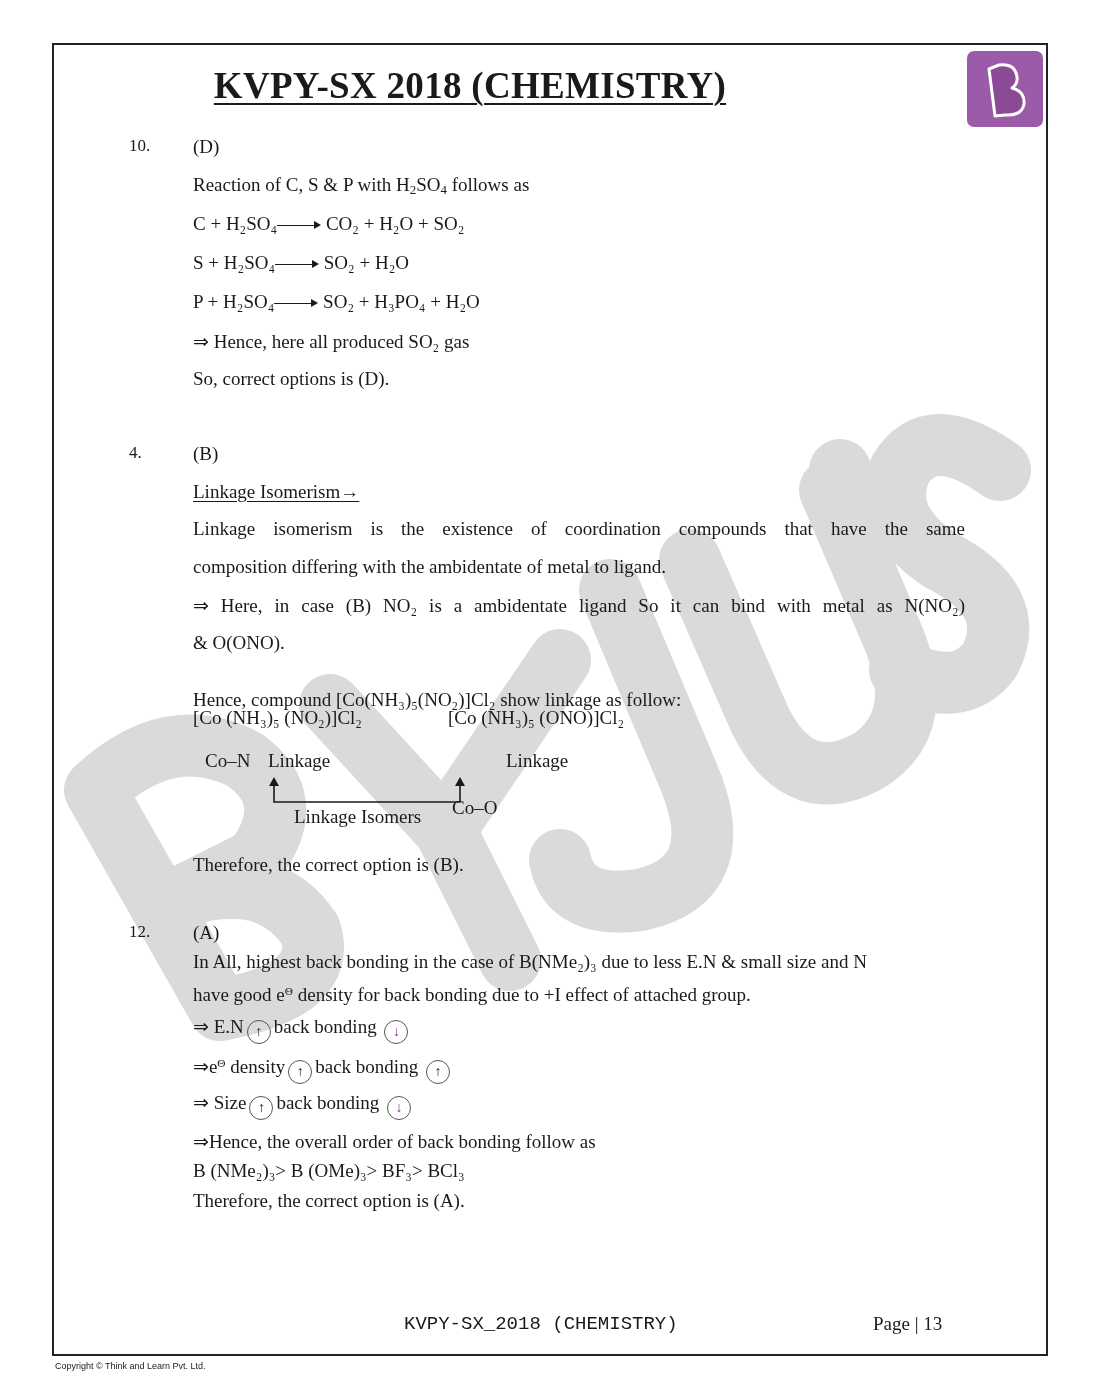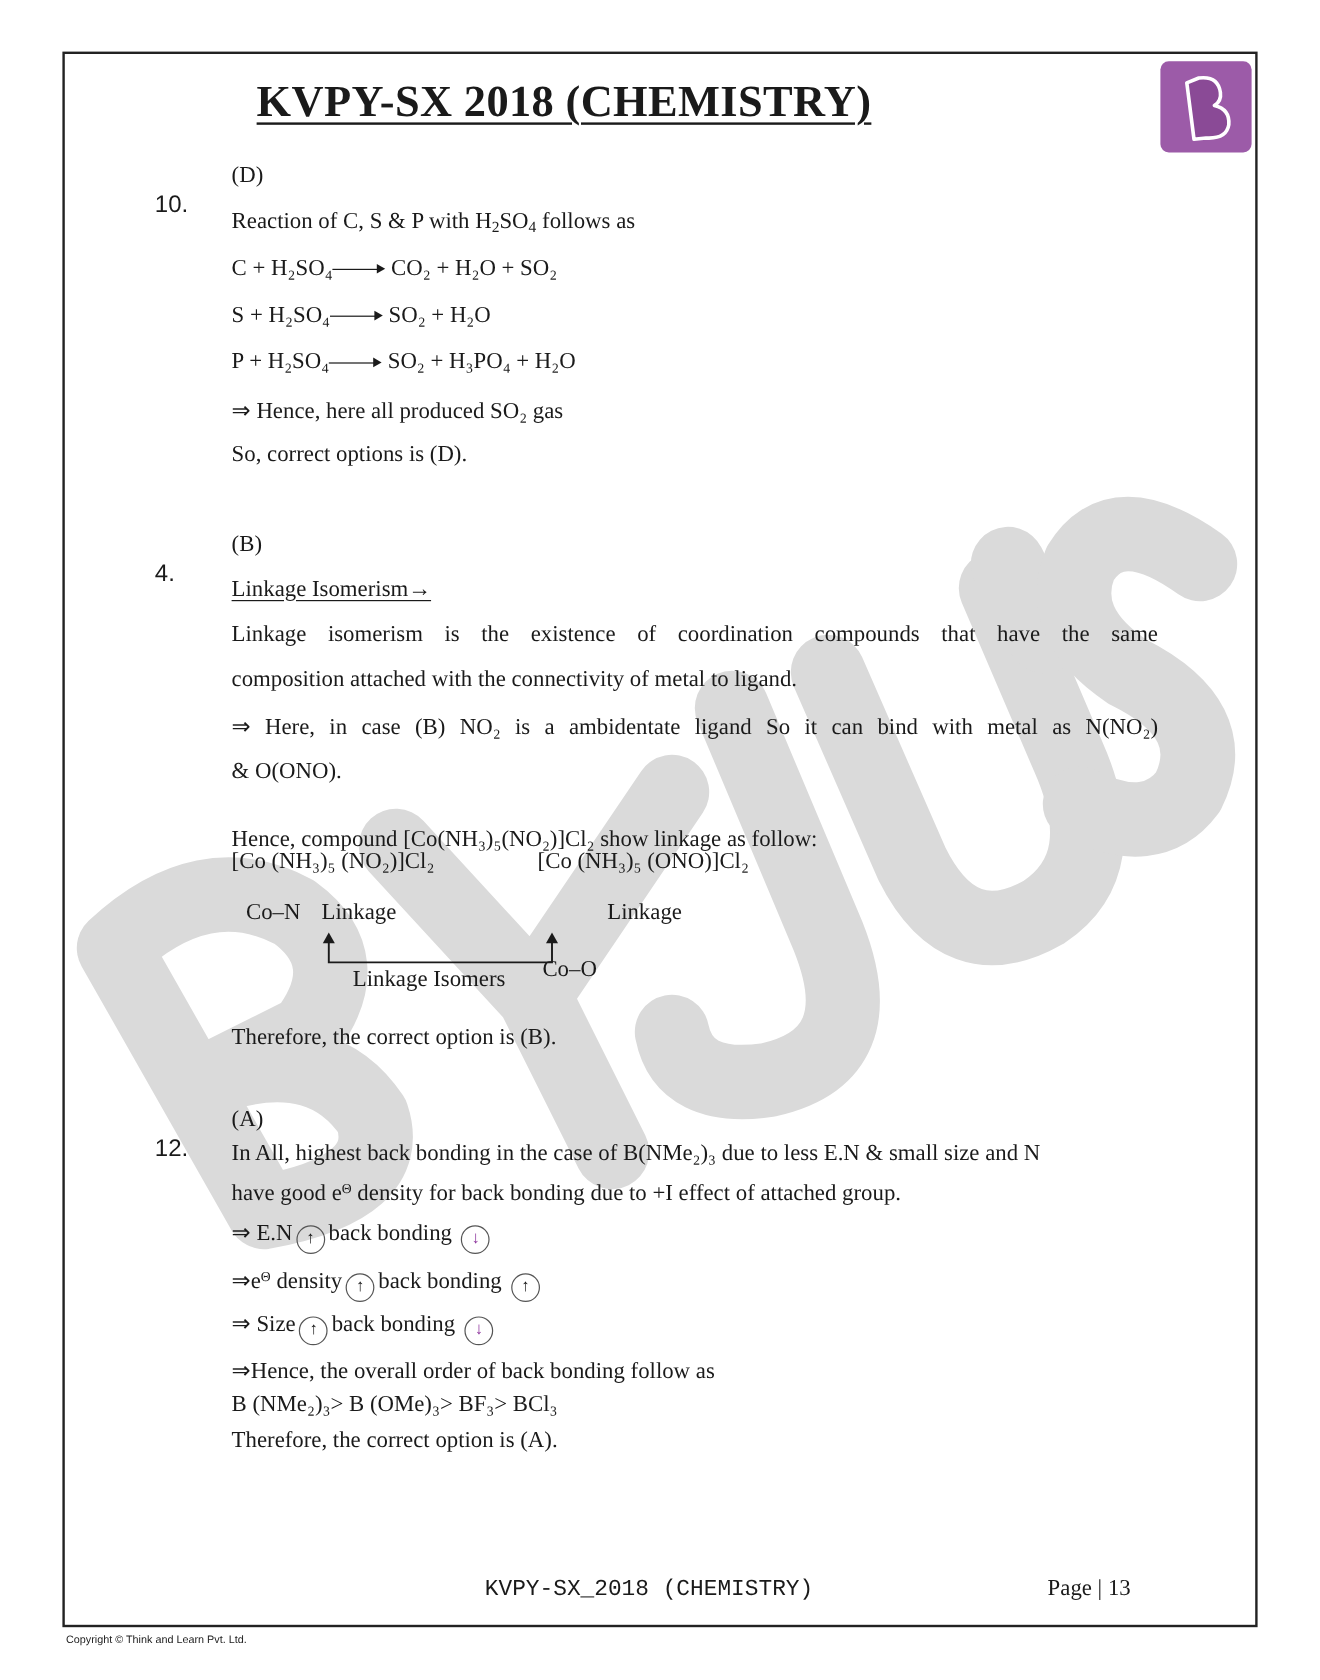--- a/index.html
+++ b/index.html
@@ -7,21 +7,21 @@
          font-family:"DejaVu Serif", "Liberation Serif", serif; color:#1a1a1a; }
   .frame { position:absolute; left:52px; top:43px; width:996px; height:1313px;
            border:2px solid #222; box-sizing:border-box; }
   .watermark { position:absolute; left:0; top:0; width:1100px; height:1400px; pointer-events:none; }
   .title { position:absolute; left:0; width:940px; top:64px; text-align:center;
            font-family:"Liberation Serif", serif; font-weight:bold; font-size:37px;
            text-decoration:underline; text-decoration-thickness:2px; text-underline-offset:5px; letter-spacing:0.3px; }
   .logo { position:absolute; left:967px; top:51px; width:76px; height:76px; border-radius:7px;
           background:#9c5ba8; }
   .t { position:absolute; font-size:19px; white-space:nowrap; font-family:"Liberation Serif", serif; }
-  .num { position:absolute; font-size:20px; font-family:Liberation Sans, sans-serif;margin-top:24px; }
+  .num { position:absolute; font-size:17px; font-family:Liberation Serif, serif; }
   sub { font-size:0.68em; vertical-align:-0.25em; line-height:0; }
   sup { font-size:0.6em; vertical-align:0.5em; line-height:0; }
   .arrow-long { display:inline-block; width:44px; position:relative; height:10px; }
   .arrow-long::before { content:""; position:absolute; left:0; right:6px; top:5px; border-top:1.3px solid #1a1a1a; }
   .arrow-long::after { content:""; position:absolute; right:0; top:1px; width:0; height:0;
         border-left:7px solid #1a1a1a; border-top:4px solid transparent; border-bottom:4px solid transparent; }
   .ul { text-decoration:underline; text-underline-offset:3px; }
   .circ { display:inline-block; width:22px; height:22px; border:1px solid #555; border-radius:50%;
           text-align:center; line-height:22px; font-size:14px; vertical-align:-3px; margin:0 3px; }
   .circ.down { color:#8a2f9a; }
@@ -76,21 +76,21 @@
   <span>P + H₂SO₄</span><span class="arrow-long"></span>
   <span>SO₂ + H₃PO₄ + H₂O</span>
 </div>
 <div class="t" style="left:193px; top:330px;">⇒ Hence, here all produced SO₂ gas</div>
 <div class="t" style="left:193px; top:368px;">So, correct options is (D).</div>
 
 <div class="num" style="left:129px; top:443px;">4.</div>
 <div class="t" style="left:193px; top:443px;">(B)</div>
 <div class="t ul" style="left:193px; top:481px;">Linkage Isomerism→</div>
 <div class="t justify" style="left:193px; top:518px;">Linkage isomerism is the existence of coordination compounds that have the same</div>
-<div class="t" style="left:193px; top:556px;">composition attached with the connectivity of metal to ligand.</div>
+<div class="t" style="left:193px; top:556px;">composition differing with the ambidentate of metal to ligand.</div>
 <div class="t justify" style="left:193px; top:594px;">⇒ Here, in case (B) NO₂ is a ambidentate ligand So it can bind with metal as N(NO₂)</div>
 <div class="t" style="left:193px; top:632px;">&amp; O(ONO).</div>
 <div class="t" style="left:193px; top:669px;margin-top:20px;">Hence, compound [Co(NH₃)₅(NO₂)]Cl₂ show linkage as follow:</div>
 <div class="t" style="left:193px; top:707px;">[Co (NH₃)₅ (NO₂)]Cl₂</div>
 <div class="t" style="left:448px; top:707px;">[Co (NH₃)₅ (ONO)]Cl₂</div>
 
 <div class="t" style="left:205px; top:750px;">Co–N</div>
 <div class="t" style="left:268px; top:750px;">Linkage</div>
 <div class="t" style="left:452px; top:750px;margin-top:47px;">Co–O</div>
 <div class="t" style="left:506px; top:750px;">Linkage</div>

